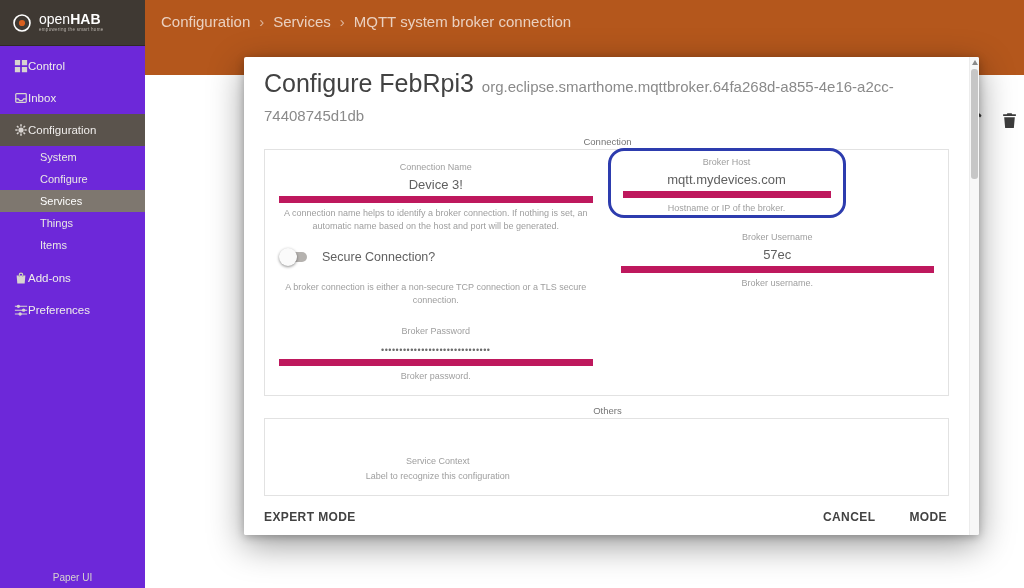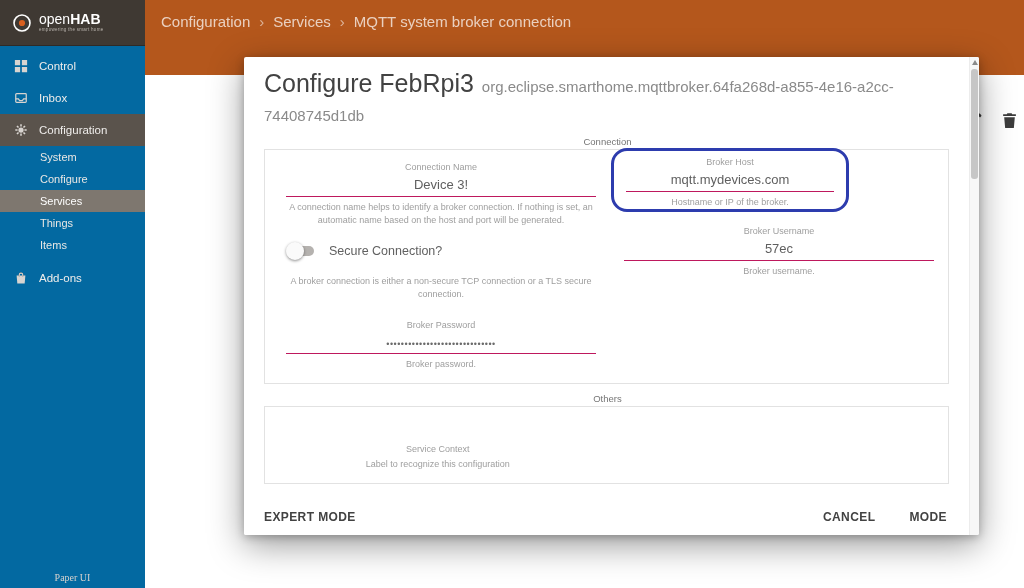--- a/index.html
+++ b/index.html
@@ -7,47 +7,47 @@
   body {
     font-family:"Liberation Sans", sans-serif;
     background:#ffffff;
     position:relative;
     overflow:hidden;
   }
 
   
   .sidebar {
     position:absolute; left:0; top:0; width:145px; height:588px;
-    background:#0369a1; color:#f2f0ee; z-index:3;
+    background:#6d28d9; color:#f2f0ee; z-index:3;
   }
   .logo-area {
     height:46px; display:flex; align-items:center; gap:7px;
     padding:0 12px; background:#3f3933; border-bottom:1px solid rgba(0,0,0,.25);
   }
   .logo-text { line-height:1; }
   .logo-title { font-size:14px; color:#fff; white-space:nowrap; }
   .logo-title b { font-weight:bold; }
   .logo-sub { font-size:4.5px; color:#b9b3ad; letter-spacing:.3px; margin-top:2px; }
   .nav { margin-top:4px; }
   .nav-item {
-    height:32px; display:flex; align-items:center; gap:11px;
+    height:32px; display:flex; align-items:center; 
     padding:0 14px; font-size:11.5px; color:#efedeb; cursor:pointer;
   }
   .nav-item .ico { width:14px; height:14px; display:inline-flex; color:#d8d4d0; flex:0 0 14px; }
   .nav-item .ico svg { width:14px; height:14px; }
   .nav-item.active { background:#5a534c; }
   .sub-item {
     height:22px; display:flex; align-items:center;
     padding:0 14px 0 40px; font-size:11px; color:#e9e7e4; cursor:pointer;
   }
   .sub-item.selected { background:#7e776f; color:#fff; }
   .nav-gap { height:6px; }
   .sidebar-footer {
     position:absolute; bottom:5px; left:0; right:0;
-    text-align:center; font-size:10px; color:#d6d2ce;font-family:Liberation Serif, serif;
+    text-align:center; font-size:10px; color:#d6d2ce;
   }
 
   
   .topbar {
     position:absolute; left:145px; right:0; top:0; height:75px;
     background:#b4571c; z-index:1;
     padding:13px 0 0 16px;
   }
   .breadcrumb { display:flex; align-items:center; gap:9px; font-size:15px; color:rgba(255,255,255,.72); }
   .crumb { cursor:pointer; white-space:nowrap; }
@@ -69,26 +69,26 @@
     overflow:hidden;
   }
   .modal-content { position:absolute; left:20px; right:30px; top:12px; }
   .m-title { font-size:25px; color:#424242; }
   .m-title .m-sub { font-size:15px; color:#8a8a8a; font-weight:normal; margin-left:8px; }
 
   .sec-wrap { margin-top:9px;text-align:center; }
   .sec-label { font-size:9.5px; color:#757575; margin:0 0 2px 2px; }
   .sec-box { border:1px solid #e2e2e2; padding:6px 14px 12px; background:#fff; }
 
-  .grid2 { display:grid; grid-template-columns:1fr 1fr; column-gap:28px;margin-left:7px; }
+  .grid2 { display:grid; grid-template-columns:1fr 1fr; column-gap:28px; }
 
   .flabel { font-size:9px; color:#9e9e9e; padding-top:6px; }
   .fvalue {
     font-size:13px; color:#5f5f5f; padding:5px 0 4px;
-    border-bottom:1px solid #be185d; min-height:15px; cursor:text;
+    border-bottom:7px solid #be185d; min-height:15px; cursor:text;
   }
   .fvalue.dots { font-size:9px; letter-spacing:.5px; color:#6b6b6b; padding-top:9px; }
   .fhelp { font-size:9px; color:#9e9e9e; padding-top:4px; line-height:1.4; }
 
   
   .highlight {
     border:3px solid #2d3cae; border-radius:16px;
     padding:0 12px 0; width:238px;
     margin:-8px 0 0 -13px;
   }
@@ -204,20 +204,31 @@
     <div class="nav-gap"></div>
     <div class="nav-item">
       <span class="ico">
         <svg viewBox="0 0 16 16" fill="currentColor">
             <path d="M3 5h10l-.8 9.2H3.8z"></path>
             <path d="M5.4 6V4.4a2.6 2.6 0 015.2 0V6H9.3V4.4a1.3 1.3 0 00-2.6 0V6z" fill="#49423c"></path>
             <path d="M5.4 5.9V4.4a2.6 2.6 0 015.2 0v1.5h-1.2V4.4a1.4 1.4 0 00-2.8 0v1.5z"></path>
           </svg>
       </span>
       <span>Add-ons</span>
+    </div>
+    <div class="nav-item">
+      <span class="ico">
+        <svg viewBox="0 0 16 16" fill="currentColor">
+            <path d="M1 3.2h14v1.2H1zM1 7.6h14v1.2H1zM1 12h14v1.2H1z"></path>
+            <circle cx="5" cy="3.8" r="1.9"></circle>
+            <circle cx="11" cy="8.2" r="1.9"></circle>
+            <circle cx="7" cy="12.6" r="1.9"></circle>
+          </svg>
+      </span>
+      <span>Preferences</span>
     </div>
   </nav>
 
   <div class="sidebar-footer">Paper UI</div>
 </aside>
 
 <header class="topbar">
   <div class="breadcrumb">
     <span class="crumb">Configuration</span>
     <span class="crumb-sep">›</span>

